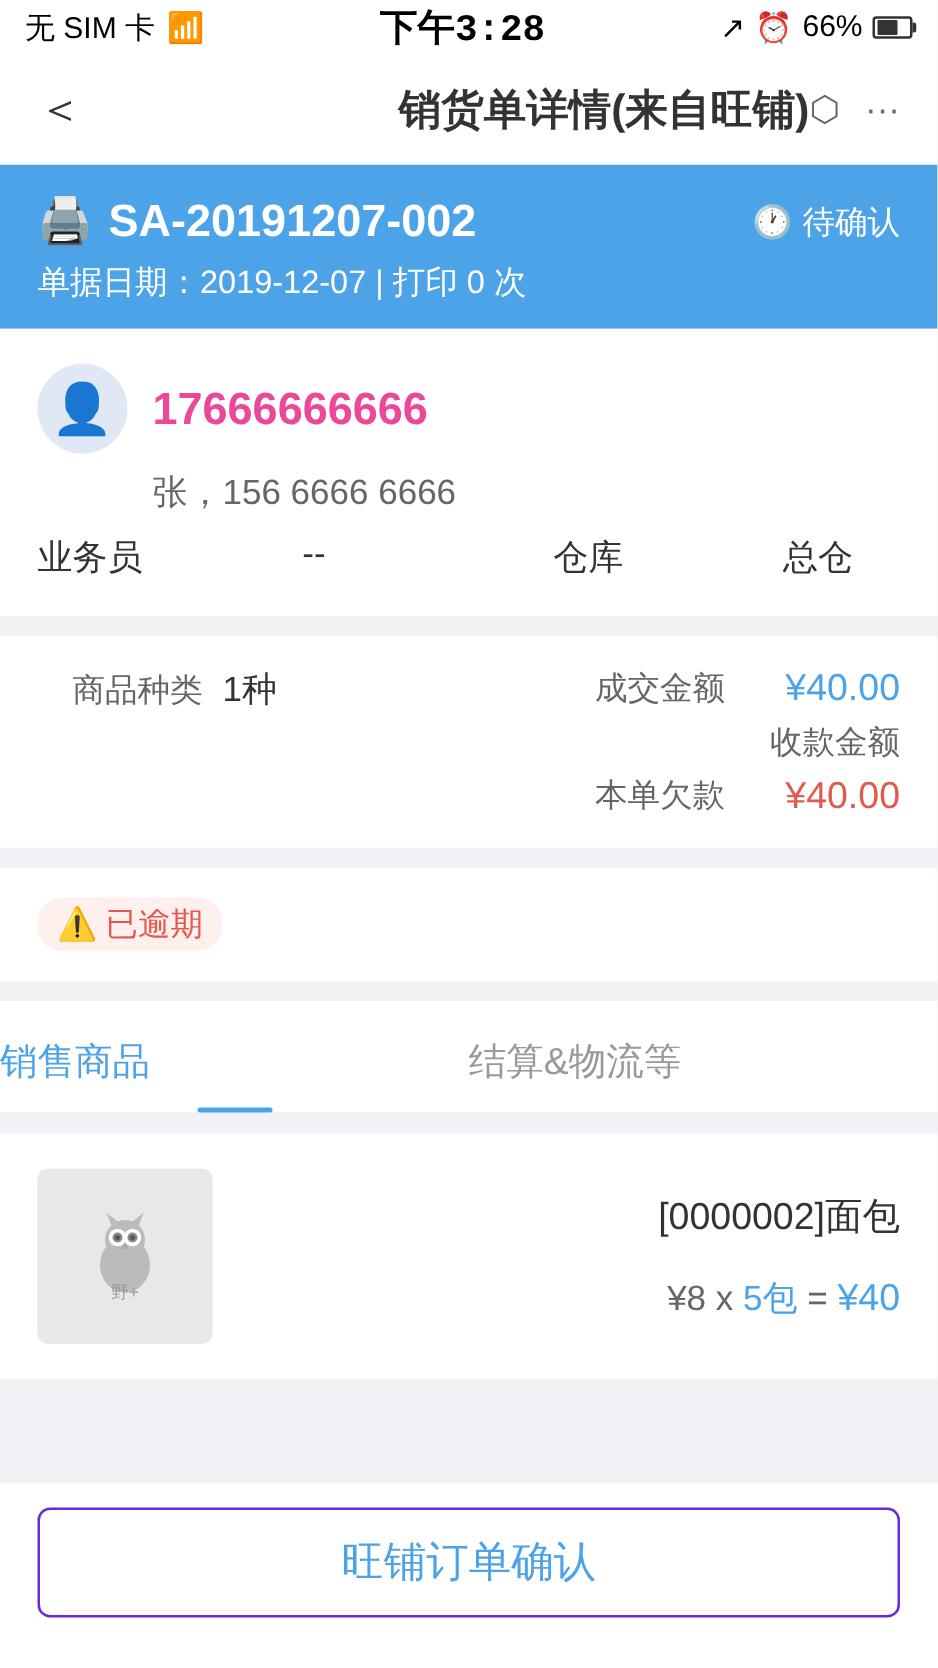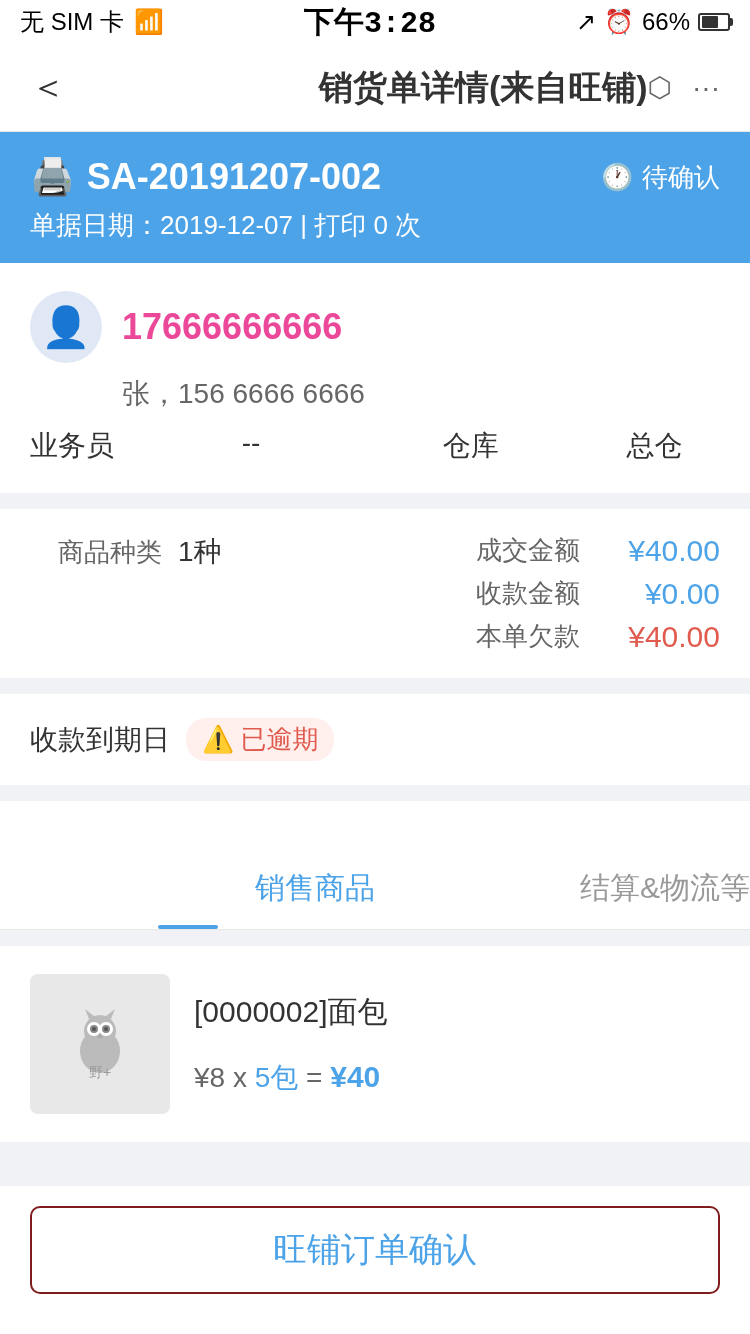--- a/index.html
+++ b/index.html
@@ -122,22 +122,22 @@
     
     .tabs-section {
       background: #fff;
       margin-bottom: 16px;
     }
     .tabs-row {
       display: flex;
       border-bottom: 1px solid #e8e8e8;
     }
     .tab {
-      flex: 1; text-align: right; padding: 28px 0 20px;
-      font-size: 30px; color: #999; cursor: pointer; position: relative; margin-top: 39px;
+      flex: 1; text-align: left; padding: 28px 0 20px;
+      font-size: 30px; color: #999; cursor: pointer; position: relative;
     }
     .tab.active { color: #4da3e8; }
     .tab.active::after {
       content: '';
       position: absolute; bottom: 0; left: 50%; transform: translateX(-50%);
       width: 60px; height: 4px; background: #4da3e8; border-radius: 2px;
     }
     
     .product-section {
       background: #fff;
@@ -147,39 +147,39 @@
     }
     .product-thumb {
       width: 140px; height: 140px; border-radius: 8px;
       background: #f5f5f5; flex-shrink: 0;
       display: flex; align-items: center; justify-content: center;
     }
     .product-thumb-img {
       width: 100%; height: 100%; border-radius: 8px;
       background: #e8e8e8; display: flex; align-items: center; justify-content: center;
     }
-    .product-info { flex: 1; display: flex; flex-direction: column; justify-content: center; gap: 26px; }
+    .product-info { flex: 1; display: flex; flex-direction: column; justify-content: center; gap: 26px; text-align: right; }
     .product-name { font-size: 30px; color: #333; font-weight: 500; }
     .product-price { font-size: 28px; color: #666; }
     .product-price .qty { color: #4da3e8; }
-    .product-price .total { color: #4da3e8; font-weight: bold; font-size: 30px; }
+    .product-price .total { color: #4da3e8; font-weight: normal; font-size: 30px; }
     
     .empty-area {
       background: #f0f2f5;
       height: 260px;
     }
     
     .bottom-bar {
       position: fixed; bottom: 0; left: 0; width: 750px;
       background: #fff;
       padding: 20px 30px 40px;
     }
     .confirm-btn {
       width: 100%; height: 88px;
-      border: 2px solid #7f1d1d; border-radius: 10px;
+      border: 2px solid #6d28d9; border-radius: 10px;
       background: #fff;
       color: #4da3e8; font-size: 34px; font-weight: 500;
       cursor: pointer;
       display: flex; align-items: center; justify-content: center;
     }
     
     .wifi-icon { font-size: 24px; }
   </style>
 </head>
 <body>
@@ -246,31 +246,29 @@
       <span class="summary-item-value">1种</span>
     </div>
   </div>
   <div class="summary-right">
     <div class="summary-row">
       <span class="amount-label">成交金额</span>
       <span class="amount-value">¥40.00</span>
     </div>
     <div class="summary-row">
       <span class="amount-label">收款金额</span>
-      <span class="amount-value">¥0.00</span>
     </div>
     <div class="summary-row">
       <span class="amount-label">本单欠款</span>
       <span class="amount-value red">¥40.00</span>
     </div>
   </div>
 </div>
 
 <div class="due-section">
-  <span>收款到期日</span>
   <div class="overdue-badge">
     <span>⚠️</span>
     <span>已逾期</span>
   </div>
 </div>
 
 <div class="tabs-section">
   <div class="tabs-row">
     <div class="tab active">
       <span>销售商品</span>

